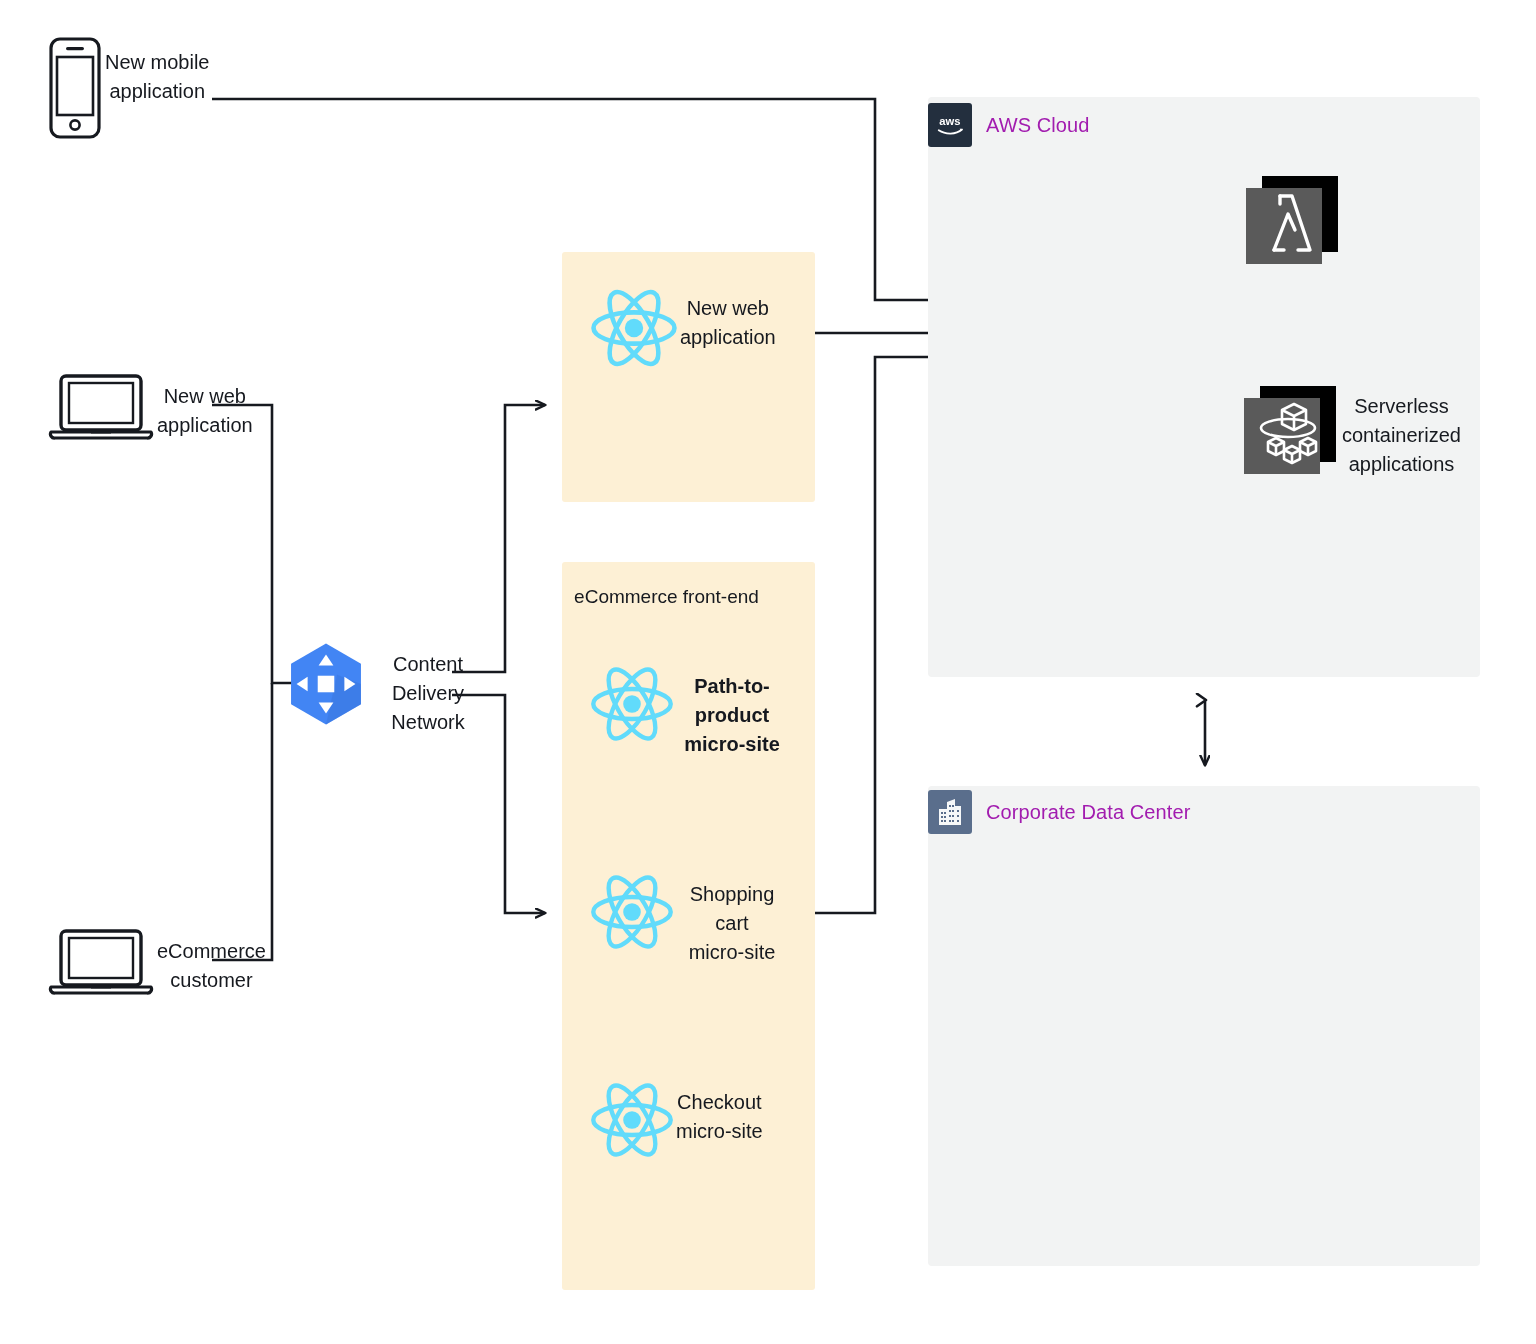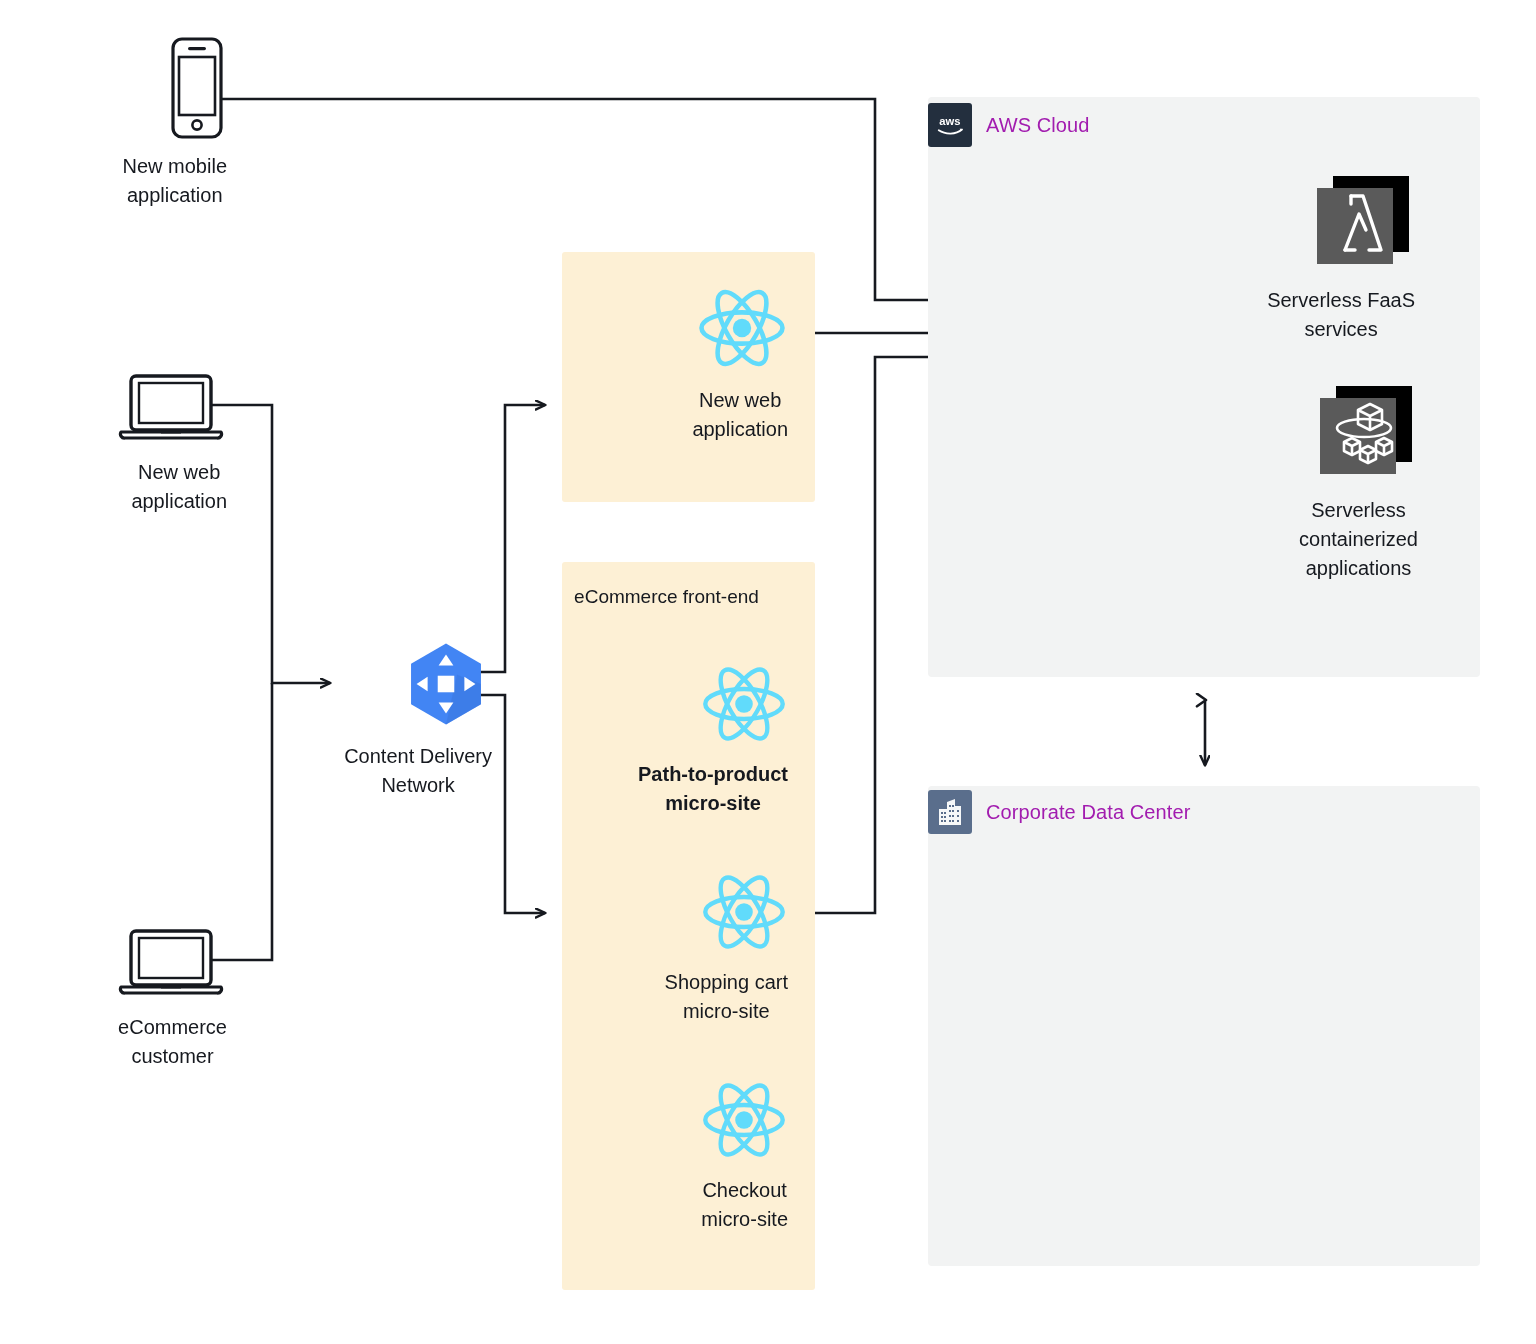--- a/index.html
+++ b/index.html
@@ -50,21 +50,21 @@
   }
   .cream-title{
     position:absolute;
     width:100%;
     text-align:center;
     font-size:19px;
     color:#16191f;
   }
 
   
-  .node{position:absolute;display:flex;flex-direction:column;align-items:flex-end;}
+  .node{position:absolute;display:flex;flex-direction:row;align-items:flex-start;}
   .node .cap{
     margin-top:12px;
     text-align:center;
     font-size:20px;
     line-height:1.45;
     color:#16191f;
     white-space:pre-line;
   }
   .icon-box{display:flex;align-items:center;justify-content:center;}
 </style>
@@ -123,22 +123,20 @@
   <div class="node" style="left:1240px;top:170px;width:175px;">
     <div class="icon-box">
       <svg width="104" height="104" viewBox="0 0 104 104" aria-hidden="true">
         <rect x="22" y="6" width="76" height="76" fill="#000000"></rect>
         <rect x="6" y="18" width="76" height="76" fill="#5a5a5a"></rect>
         <path d="M34,80 L48,44 L55,60 M40,26 L52,26 L70,80 L58,80" fill="none" stroke="#ffffff" stroke-width="3.4" stroke-linejoin="round" stroke-linecap="round"></path>
         <path d="M34,80 L44,80" stroke="#ffffff" stroke-width="3.4" stroke-linecap="round"></path>
         <path d="M40,26 L40,34" stroke="#ffffff" stroke-width="3.4" stroke-linecap="round"></path>
       </svg>
     </div>
-    <div class="cap">Serverless FaaS
-services</div>
   </div>
 
   <div class="node" style="left:1238px;top:380px;width:180px;">
     <div class="icon-box">
       <svg width="104" height="104" viewBox="0 0 104 104" aria-hidden="true">
         <rect x="22" y="6" width="76" height="76" fill="#000000"></rect>
         <rect x="6" y="18" width="76" height="76" fill="#5a5a5a"></rect>
         <g fill="none" stroke="#ffffff" stroke-width="2.6" stroke-linejoin="round">
           <path d="M44,30 L56,24 L68,30 L68,44 L56,50 L44,44 Z"></path>
           <path d="M44,30 L56,36 L68,30 M56,36 L56,50"></path>
@@ -245,21 +243,21 @@
           <ellipse cx="50" cy="50" rx="44" ry="17" transform="rotate(60 50 50)"></ellipse>
           <ellipse cx="50" cy="50" rx="44" ry="17" transform="rotate(120 50 50)"></ellipse>
         </g>
         <circle cx="50" cy="50" r="10" fill="#61dbfb"></circle>
       </svg>
     </div>
     <div class="cap">Checkout
 micro-site</div>
   </div>
 
-  <div class="node" style="left:288px;top:638px;width:204px;">
+  <div class="node" style="left:280px;top:638px;width:204px;">
     <div class="icon-box">
       <svg width="92" height="92" viewBox="0 0 100 100" aria-hidden="true">
         <path d="M50,6 L88,28 L88,72 L50,94 L12,72 L12,28 Z" fill="#4285f4"></path>
         <path d="M50,94 L88,72 L88,50 L62,40 Z" fill="#3b76de" opacity=".55"></path>
         <rect x="41" y="41" width="18" height="18" fill="#ffffff"></rect>
         <g fill="#ffffff">
           <path d="M50,18 L58,30 L42,30 Z"></path>
           <path d="M50,82 L58,70 L42,70 Z"></path>
           <path d="M18,50 L30,42 L30,58 Z"></path>
           <path d="M82,50 L70,42 L70,58 Z"></path>

